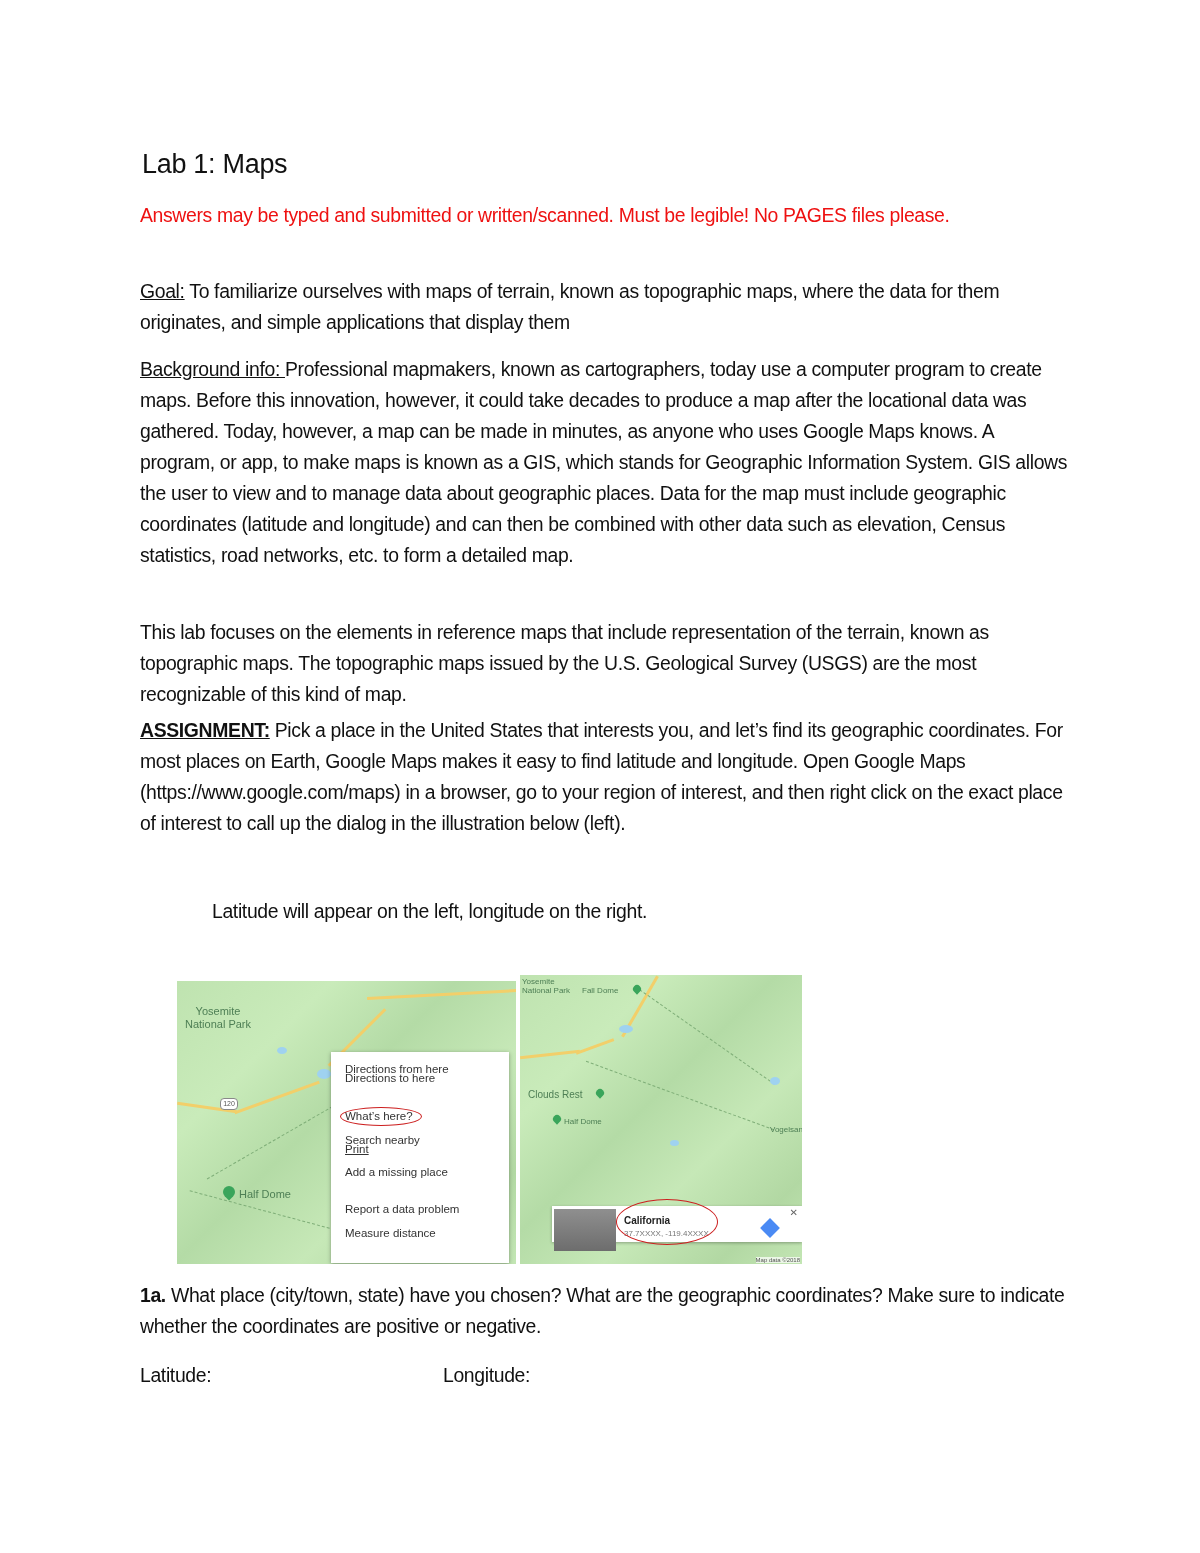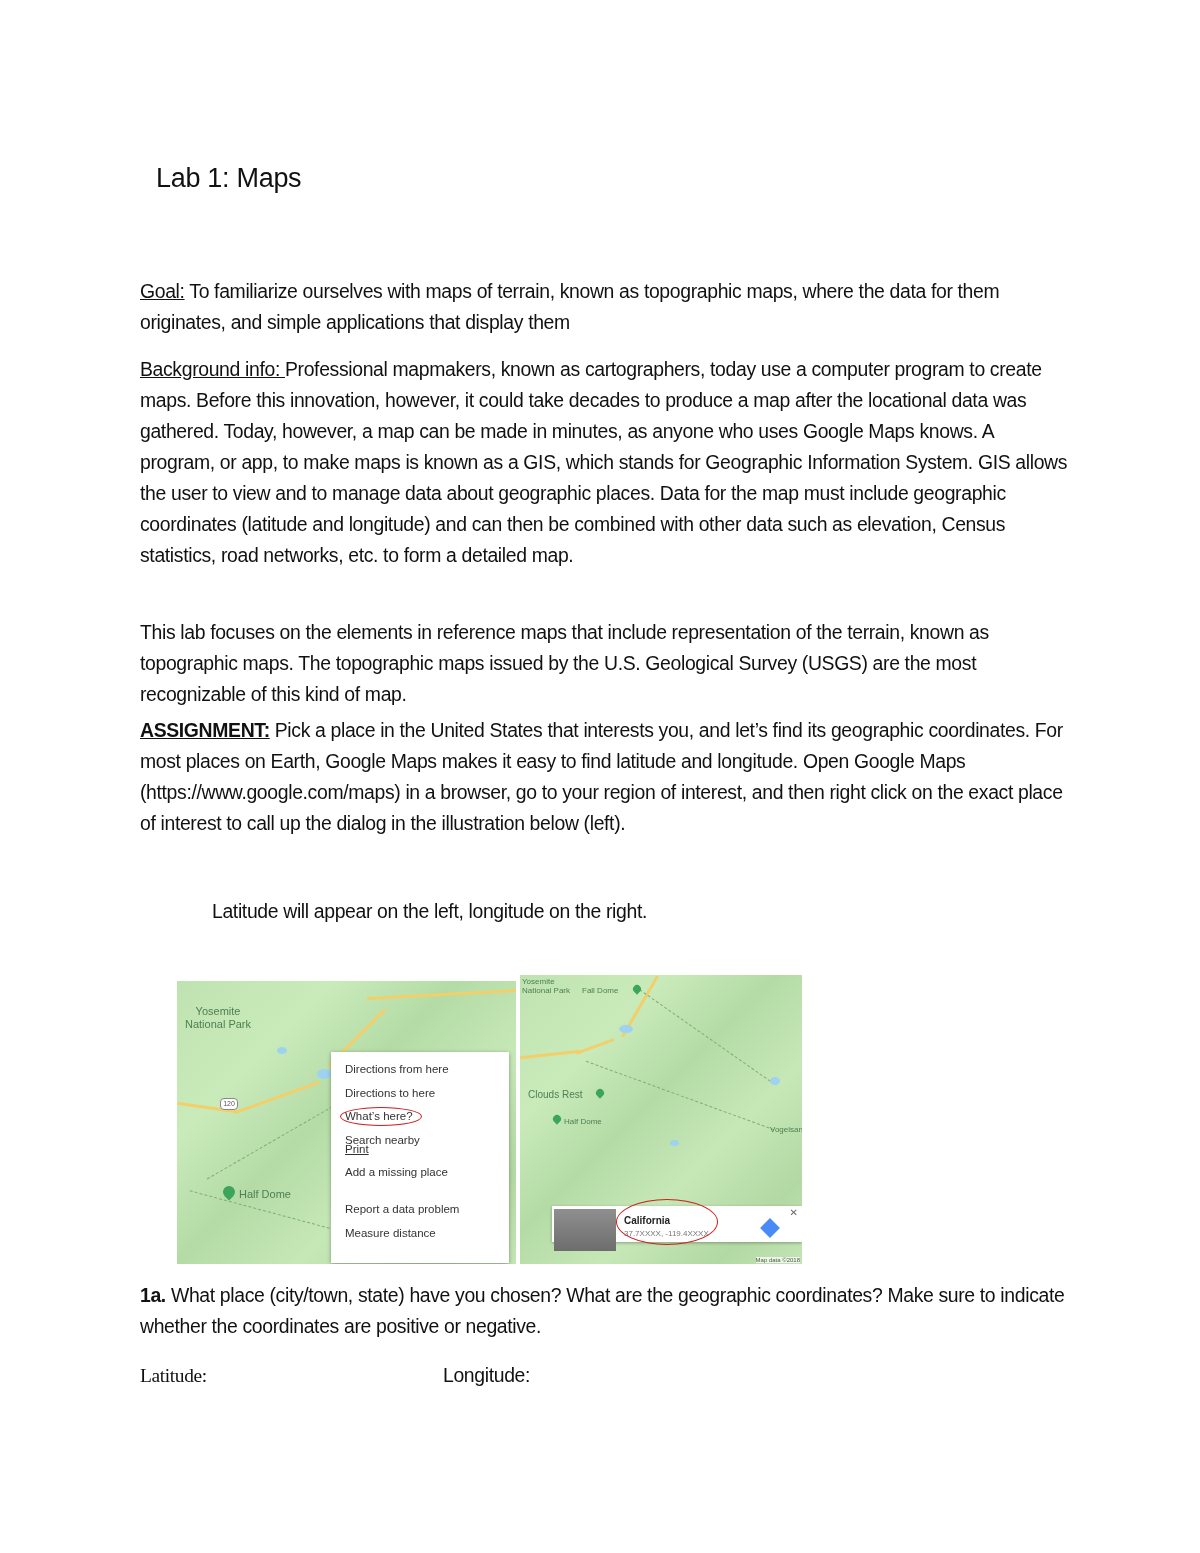--- a/index.html
+++ b/index.html
@@ -1,34 +1,34 @@
 <!DOCTYPE html>
 <html><head>
   <meta charset="utf-8">
   <style>
     html, body { margin: 0; padding: 0; background: #ffffff; }
     body { width: 1200px; height: 1553px; position: relative; overflow: hidden;
            font-family: "Liberation Sans", "DejaVu Sans", sans-serif; color: #111; }
     .page { position: absolute; left: 140px; top: 140px; width: 930px; }
-    .title { font-size: 27px; font-weight: normal; margin: 16px; height: 44px; line-height: 44px; letter-spacing: -0.3px; }
+    .title { font-size: 27px; font-weight: normal; margin: 2px; height: 44px; line-height: 44px; letter-spacing: -0.3px; }
     p { margin: 0; font-size: 19.4px; line-height: 31px; letter-spacing: -0.35px; }
     .red { color: #ee1111; position: absolute; top: 60px; }
     .goal { position: absolute; top: 136px; }
     .bg { position: absolute; top: 214px; }
     .lab { position: absolute; top: 477px; }
     .assign { position: absolute; top: 575px; }
     .u { text-decoration: underline; }
     .b { font-weight: bold; }
     .list { position: absolute; top: 756px; left: 35px; width: 880px; }
     .list .num { display: inline-block; width: 37px; }
     .list .indent { padding-left: 37px; }
     .q1a { position: absolute; top: 1140px; }
     .latlon { position: absolute; top: 1220px; width: 900px; }
     .latlon span { display: inline-block; }
-    .lat { width: 303px; font-family: Liberation Serif, serif; }
+    .lat { width: 303px; }
 
     .figs { position: absolute; left: 177px; top: 975px; height: 289px; }
     .map { position: absolute; top: 0; height: 289px; overflow: hidden;
            background: linear-gradient(135deg, #bfe3b0 0%, #c9ebba 25%, #b4dba6 45%, #c6e8b7 65%, #b2d8a3 85%, #c3e6b4 100%); }
     .map1 { left: 0; width: 339px; top: 6px; height: 283px; }
     .map2 { left: 343px; width: 282px; }
     .road { position: absolute; border-top: 3px solid #f2cf6a; }
     .trail { position: absolute; border-top: 1px dashed #7fae78; }
     .water { position: absolute; background: #9fd2f0; border-radius: 50%; }
     .maplabel { position: absolute; font-size: 11px; color: #4e7f55; line-height: 13px; }
@@ -45,20 +45,21 @@
     .card .close { position: absolute; right: 4px; top: 1px; font-size: 10px; color: #666; }
     .card .dir { position: absolute; right: 25px; top: 15px; width: 14px; height: 14px; background: #4a8af4; transform: rotate(45deg); }
     .attrib { position: absolute; right: 2px; bottom: 1px; font-size: 6px; color: #555; background: rgba(255,255,255,0.7); }
   </style>
 </head>
 <body>
 
 <div class="page">
   <h1 class="title">Lab 1: Maps</h1>
 
+  <p class="red">Answers may be typed and submitted or written/scanned. Must be legible! No PAGES files please.</p>
 
   <p class="goal"><span class="u">Goal:</span><span> To familiarize ourselves with maps of terrain, known as topographic maps, where the data for them originates, and simple applications that display them</span></p>
 
   <p class="bg"><span class="u">Background info: </span><span>Professional mapmakers, known as cartographers, today use a computer program to create maps. Before this innovation, however, it could take decades to produce a map after the locational data was gathered. Today, however, a map can be made in minutes, as anyone who uses Google Maps knows. A program, or app, to make maps is known as a GIS, which stands for Geographic Information System. GIS allows the user to view and to manage data about geographic places. Data for the map must include geographic coordinates (latitude and longitude) and can then be combined with other data such as elevation, Census statistics, road networks, etc. to form a detailed map.</span></p>
 
   <p class="lab">This lab focuses on the elements in reference maps that include representation of the terrain, known as topographic maps. The topographic maps issued by the U.S. Geological Survey (USGS) are the most recognizable of this kind of map.</p>
 
   <p class="assign"><span class="u b">ASSIGNMENT:</span><span> Pick a place in the United States that interests you, and let’s find its geographic coordinates. For most places on Earth, Google Maps makes it easy to find latitude and longitude. Open Google Maps (https://www.google.com/maps) in a browser, go to your region of interest, and then right click on the exact place of interest to call up the dialog in the illustration below (left).</span></p>
 
   <div class="list">
@@ -82,21 +83,21 @@
     <div class="water" style="left:100px;top:66px;width:10px;height:7px;"></div>
     <div class="water" style="left:140px;top:88px;width:14px;height:10px;"></div>
     <div class="maplabel" style="left:8px;top:24px;white-space:pre;text-align:center;">Yosemite
 National Park</div>
     <div class="shield" style="left:43px;top:117px;">120</div>
     <div class="pin" style="left:46px;top:205px;"></div>
     <div class="maplabel" style="left:62px;top:207px;">Half Dome</div>
 
     <div class="ctx">
       <div class="item" style="top:11px;">Directions from here</div>
-      <div class="item" style="top:35px;text-align:center;">Directions to here</div>
+      <div class="item" style="top:20px;text-align:center;">Directions to here</div>
       <div class="item" style="top:58px;">What’s here?</div>
       <div class="circle" style="left:9px;top:55px;width:80px;height:17px;"></div>
       <div class="item" style="top:82px;">Search nearby</div>
       <div class="item" style="top:91px;text-decoration:underline;">Print</div>
       <div class="item" style="top:114px;">Add a missing place</div>
       <div class="item" style="top:151px;">Report a data problem</div>
       <div class="item" style="top:175px;">Measure distance</div>
     </div>
   </div>
 

